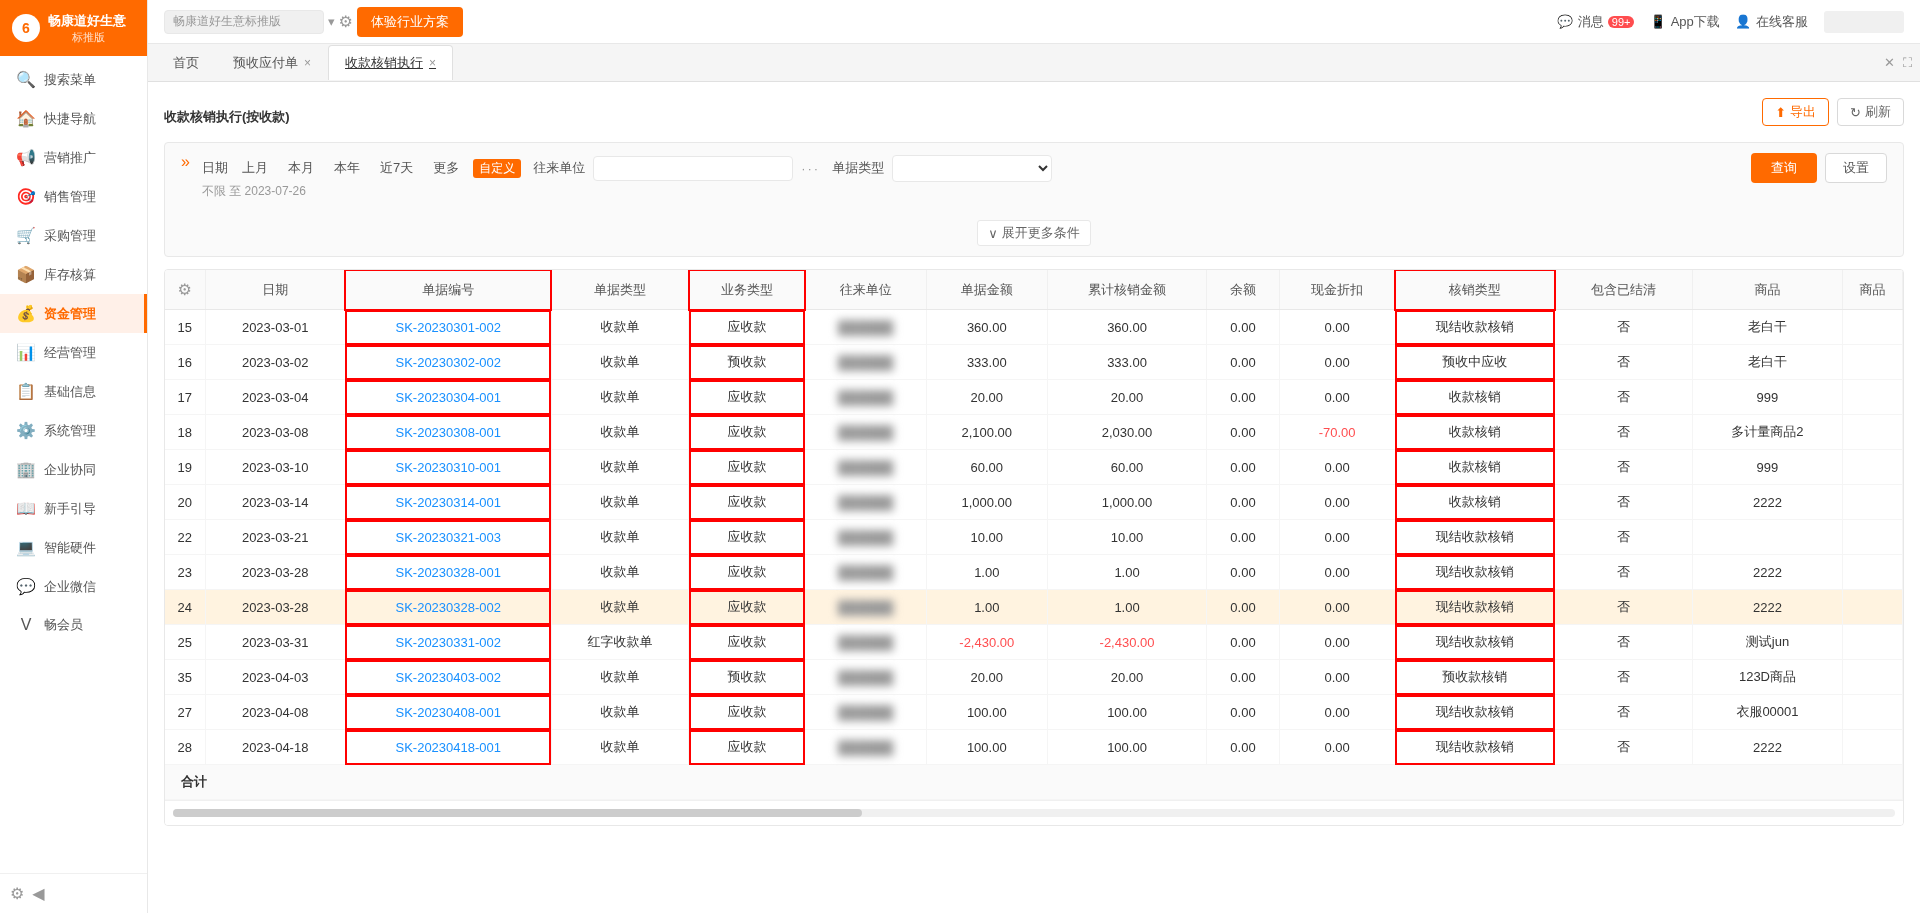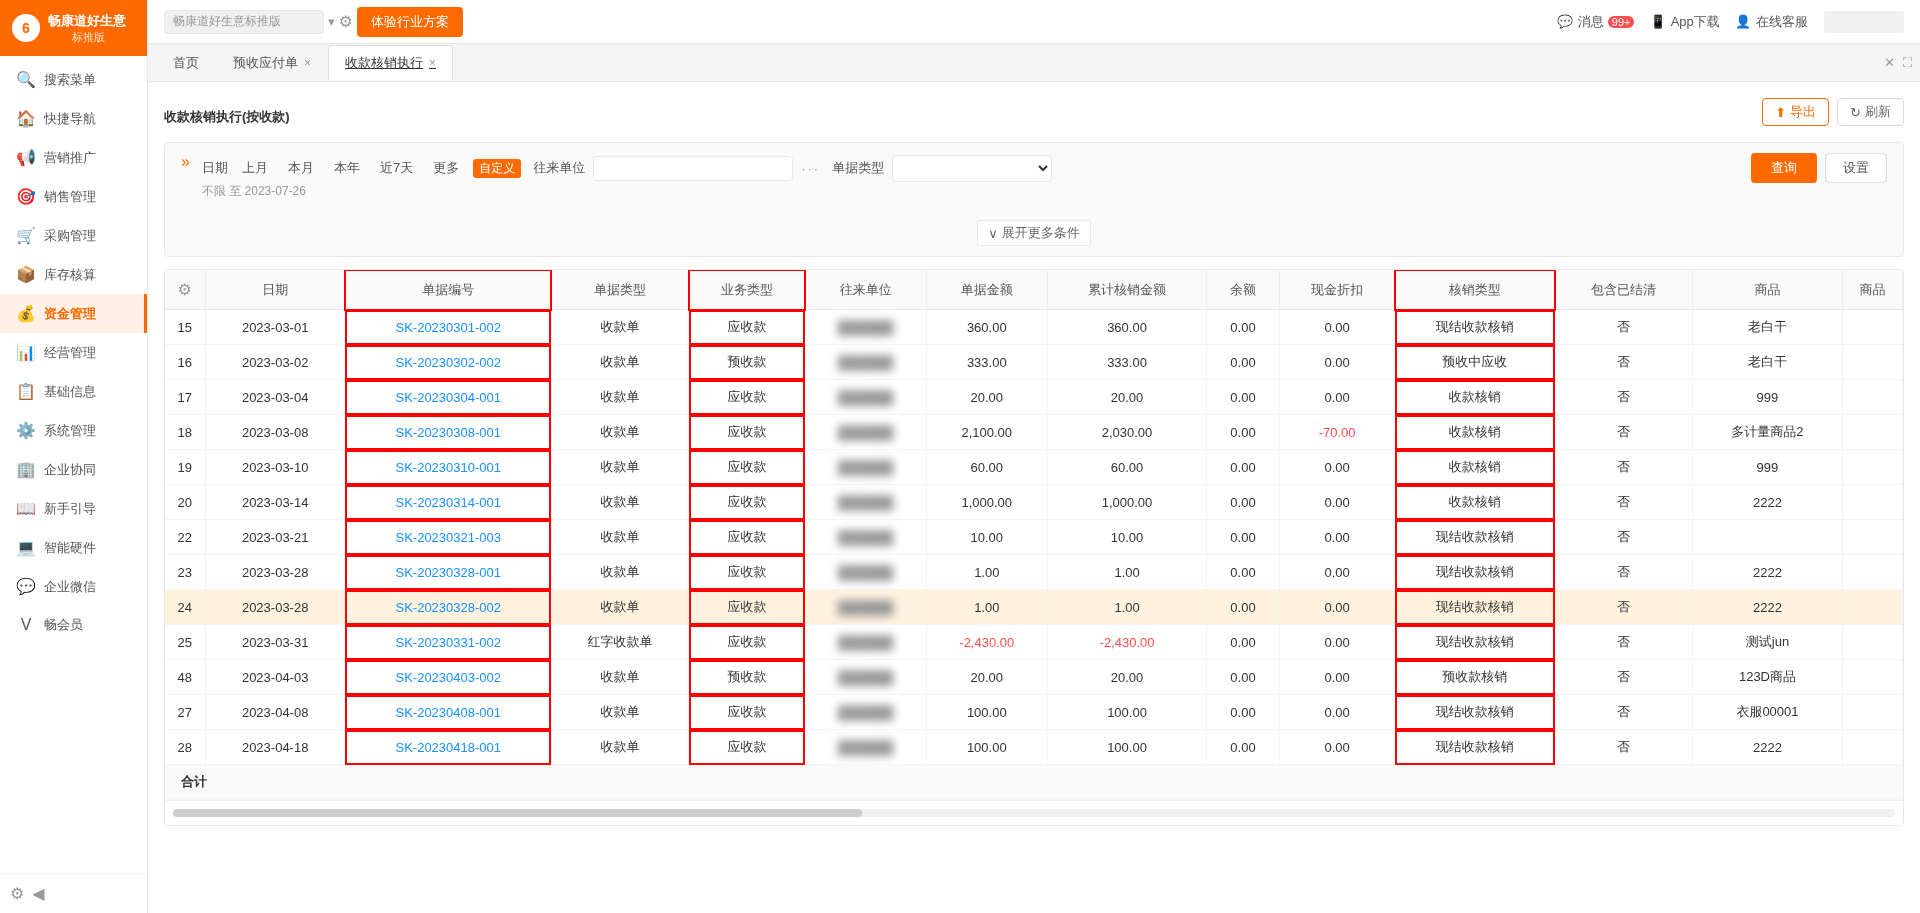--- a/index.html
+++ b/index.html
@@ -449,21 +449,21 @@
       <td class="negative">-2,430.00</td>
       <td class="negative">-2,430.00</td>
       <td>0.00</td>
       <td class="">0.00</td>
       <td style="outline:2px solid red;outline-offset:-2px;">现结收款核销</td>
       <td>否</td>
       <td>测试jun</td>
       <td style="width:60px;"></td>
     </tr>
             <tr>
-      <td>48</td>
+      <td>35</td>
       <td>2023-04-03</td>
       <td style="outline:2px solid red;outline-offset:-2px;"><a class="link-text">SK-20230403-002</a></td>
       <td>收款单</td>
       <td style="outline:2px solid red;outline-offset:-2px;">预收款</td>
       <td><span class="blur-cell">██████</span></td>
       <td class="">20.00</td>
       <td class="">20.00</td>
       <td>0.00</td>
       <td class="">0.00</td>
       <td style="outline:2px solid red;outline-offset:-2px;">预收款核销</td>

